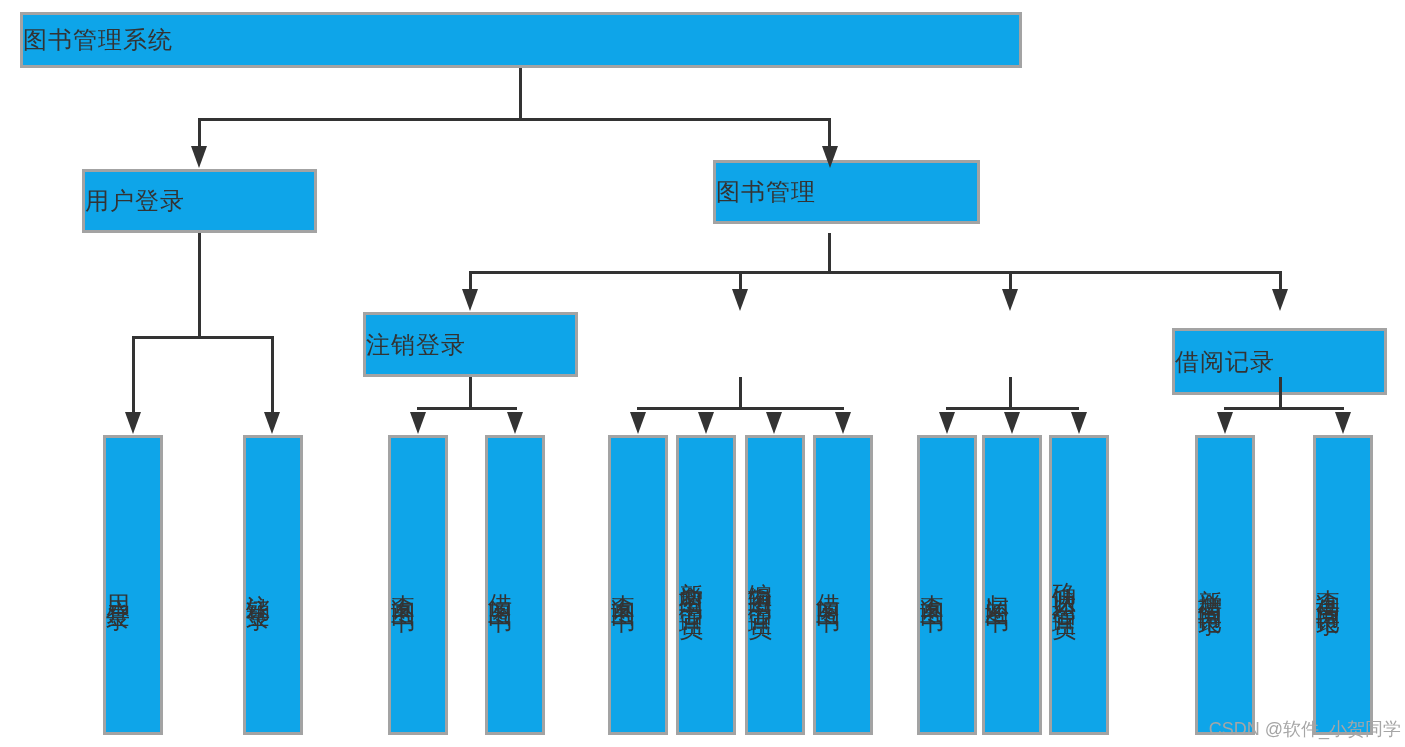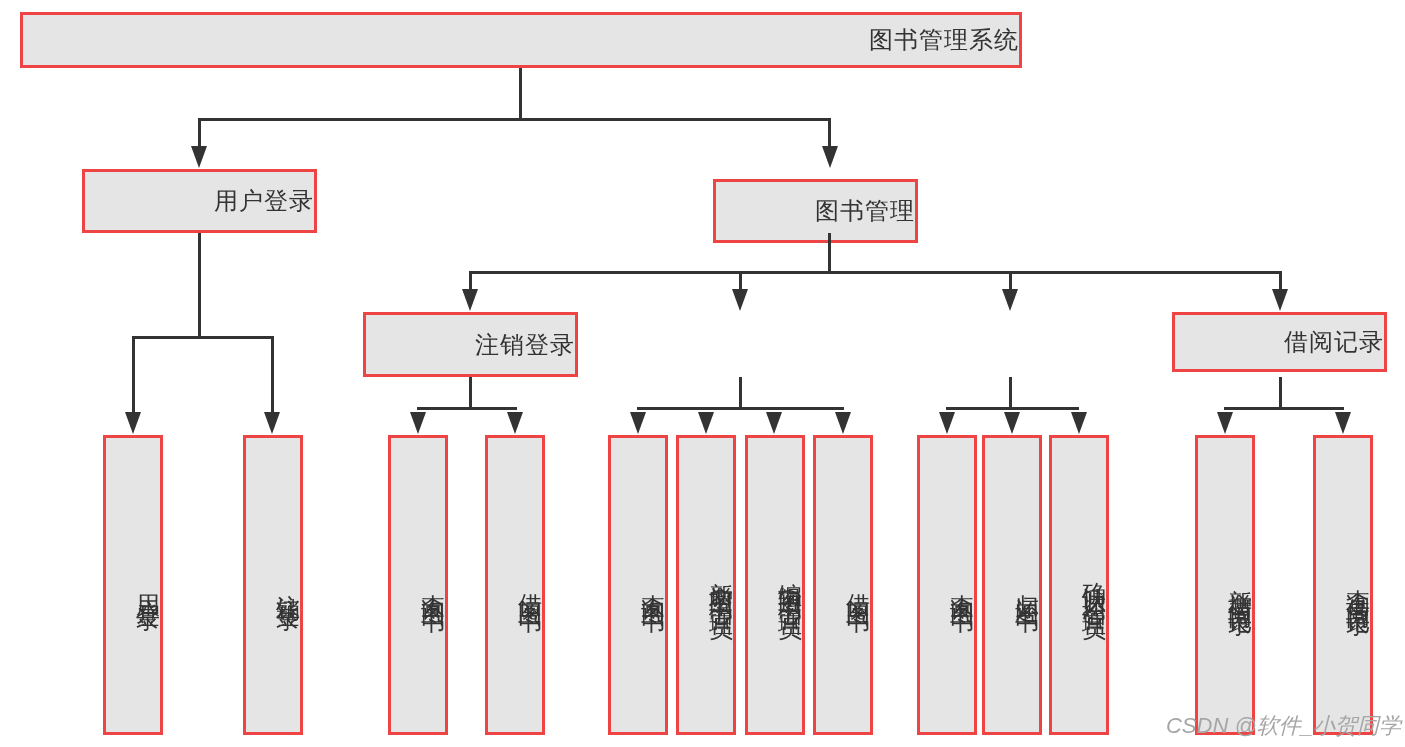--- a/index.html
+++ b/index.html
@@ -1,60 +1,60 @@
 <!DOCTYPE html>
 <html><head>
 <meta charset="utf-8">
 <style>
   html, body { margin:0; padding:0; background:#ffffff; }
   .canvas {
     position:relative; width:1405px; height:747px; background:#ffffff;
     font-family:"Liberation Sans","DejaVu Sans",sans-serif; overflow:hidden;
   }
   .node {
-    position:absolute; border:3px solid #ef4444; background:#e5e5e5;
-    box-sizing:border-box; display:flex; align-items:center; justify-content:flex-end;
+    position:absolute; border:3px solid #a3a3a3; background:#0ea5e9;
+    box-sizing:border-box; display:flex; align-items:center; justify-content:flex-start;
     color:#333333;
   }
   .hbox { font-size:24px; letter-spacing:1px; white-space:nowrap; }
   .vbox .vtext {
     writing-mode:vertical-rl; text-orientation:mixed;
     font-size:24px; letter-spacing:5px; line-height:1;
   }
   .line { position:absolute; background:#333333; }
   .arrow {
     position:absolute; width:0; height:0;
     border-left:8px solid transparent; border-right:8px solid transparent;
     border-top:22px solid #333333;
   }
   .watermark {
     position:absolute; right:4px; bottom:6px; color:#a6a6a6;
-    font-size:22px; z-index:5; white-space:nowrap;font-style:italic;
+    font-size:18px; z-index:5; white-space:nowrap;
   }
 </style>
 </head>
 <body>
 
 <div class="canvas">
 
   <div class="node hbox" style="left:20px;top:12px;width:1002px;height:56px">
     <span>图书管理系统</span>
   </div>
 
   <div class="node hbox" style="left:82px;top:169px;width:235px;height:64px">
     <span>用户登录</span>
   </div>
-  <div class="node hbox" style="left:713px;top:179px;width:205px;height:64px">
+  <div class="node hbox" style="left:713px;top:160px;width:267px;height:64px">
     <span>图书管理</span>
   </div>
 
   <div class="node hbox" style="left:363px;top:312px;width:215px;height:65px">
     <span>注销登录</span>
   </div>
-  <div class="node hbox" style="left:1172px;top:312px;width:215px;height:60px">
+  <div class="node hbox" style="left:1172px;top:328px;width:215px;height:67px">
     <span>借阅记录</span>
   </div>
 
   <div class="node vbox" style="left:103px;top:435px;width:60px;height:300px">
     <span class="vtext">用户登录</span>
   </div>
   <div class="node vbox" style="left:243px;top:435px;width:60px;height:300px">
     <span class="vtext">注销登录</span>
   </div>
   <div class="node vbox" style="left:388px;top:435px;width:60px;height:300px">

